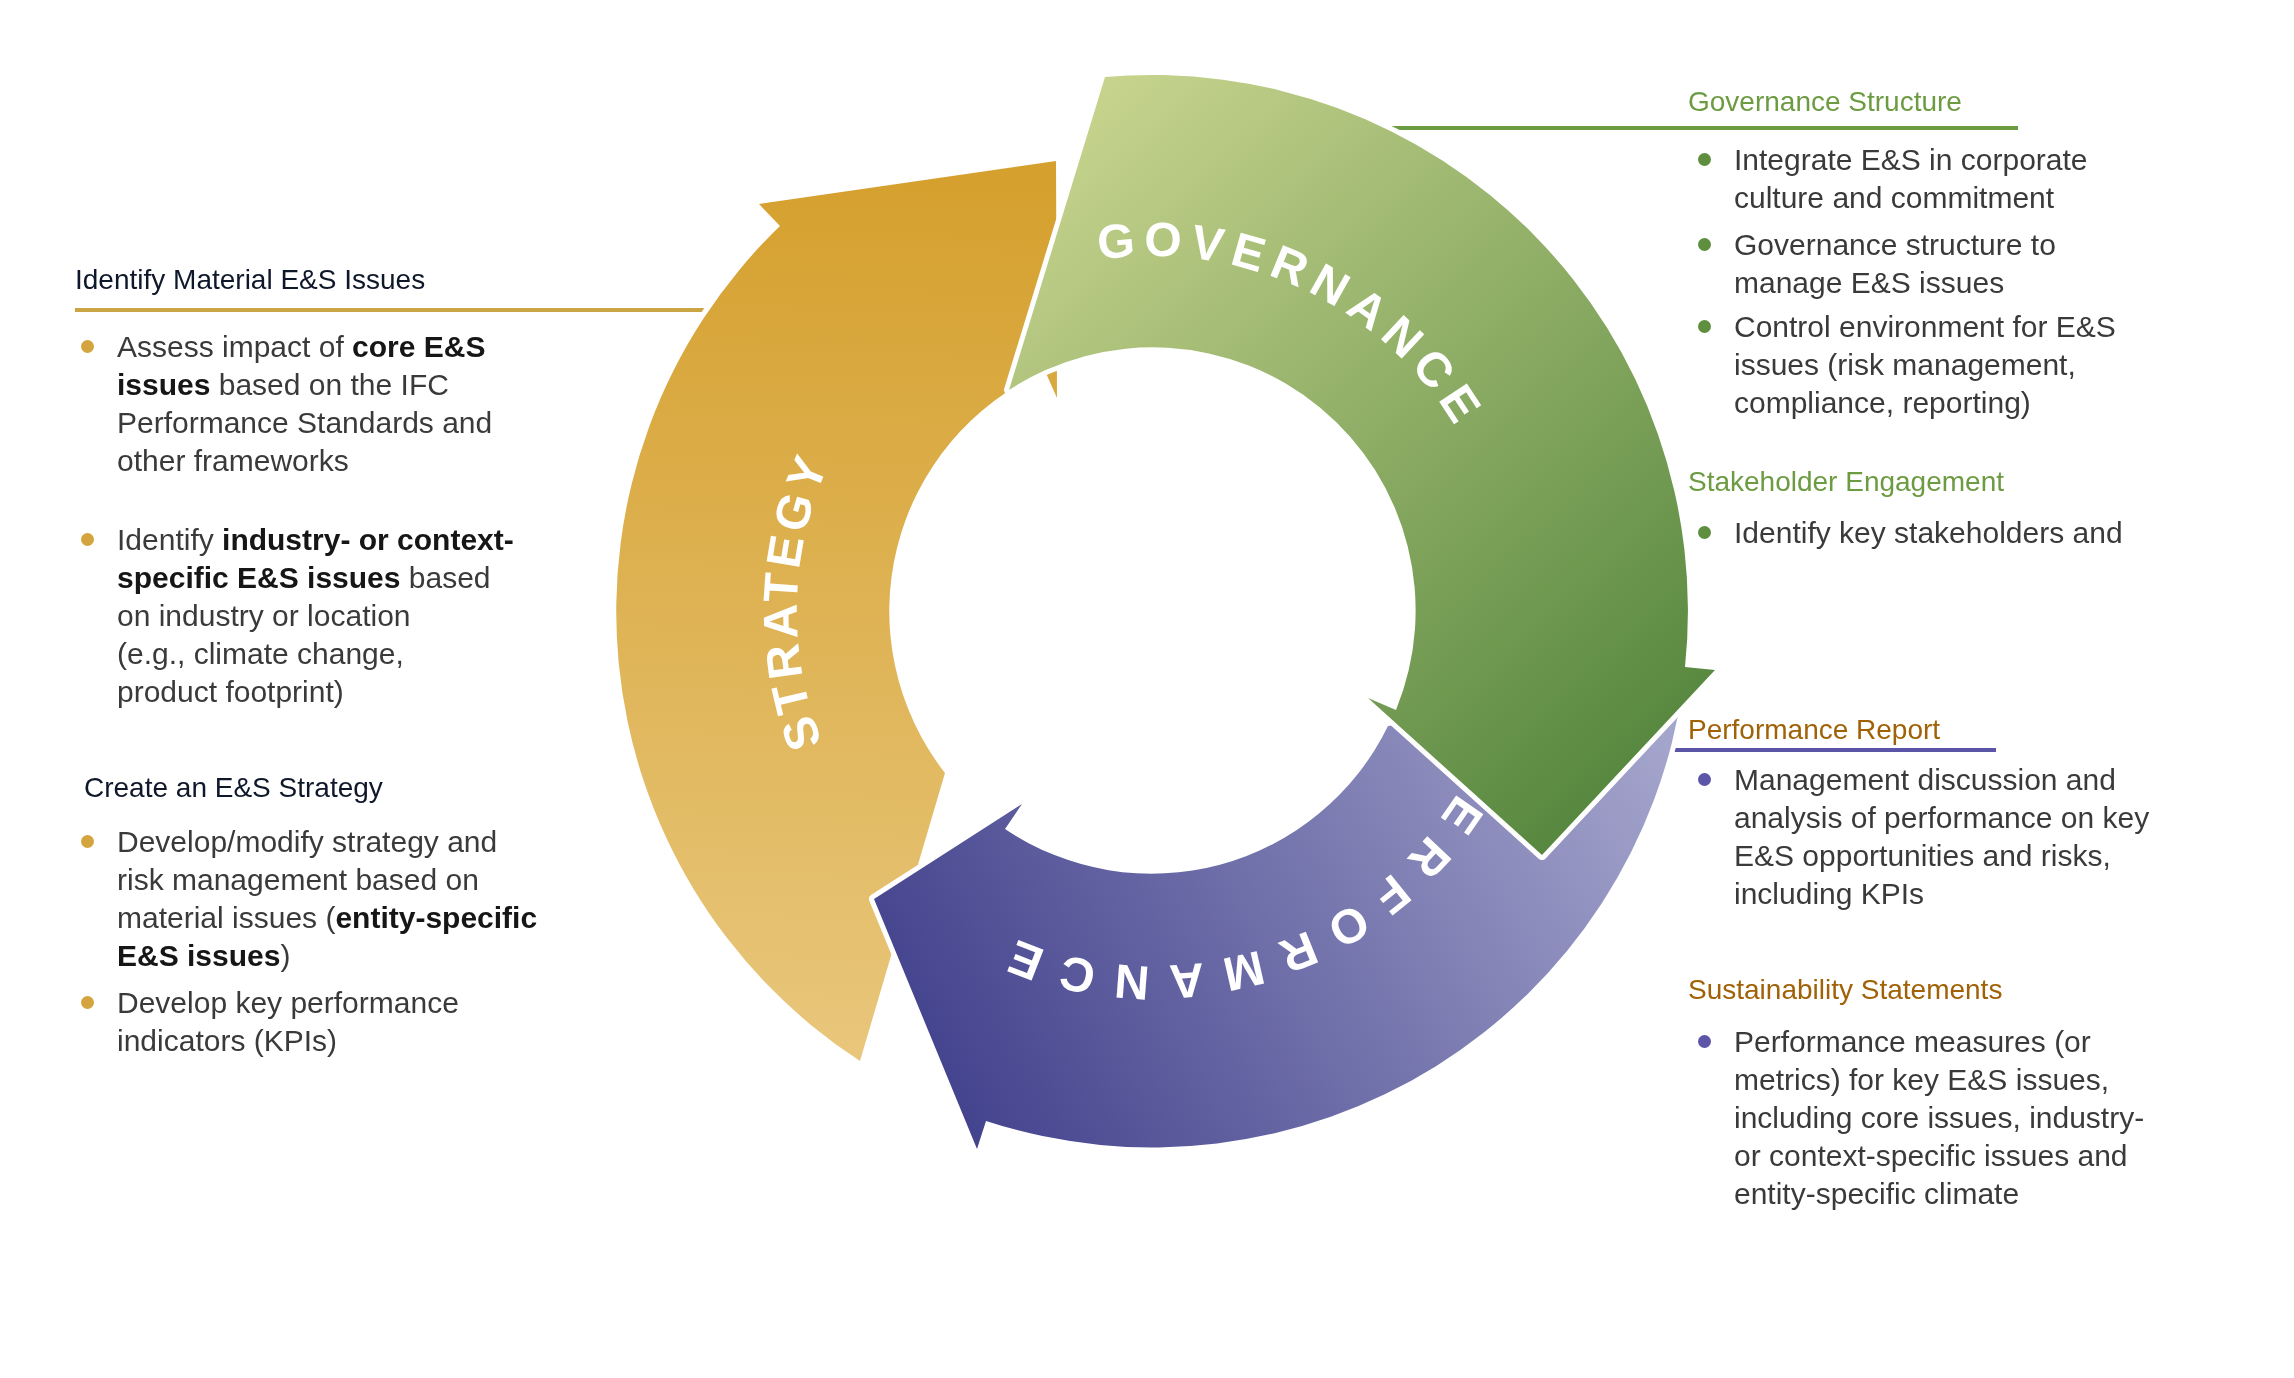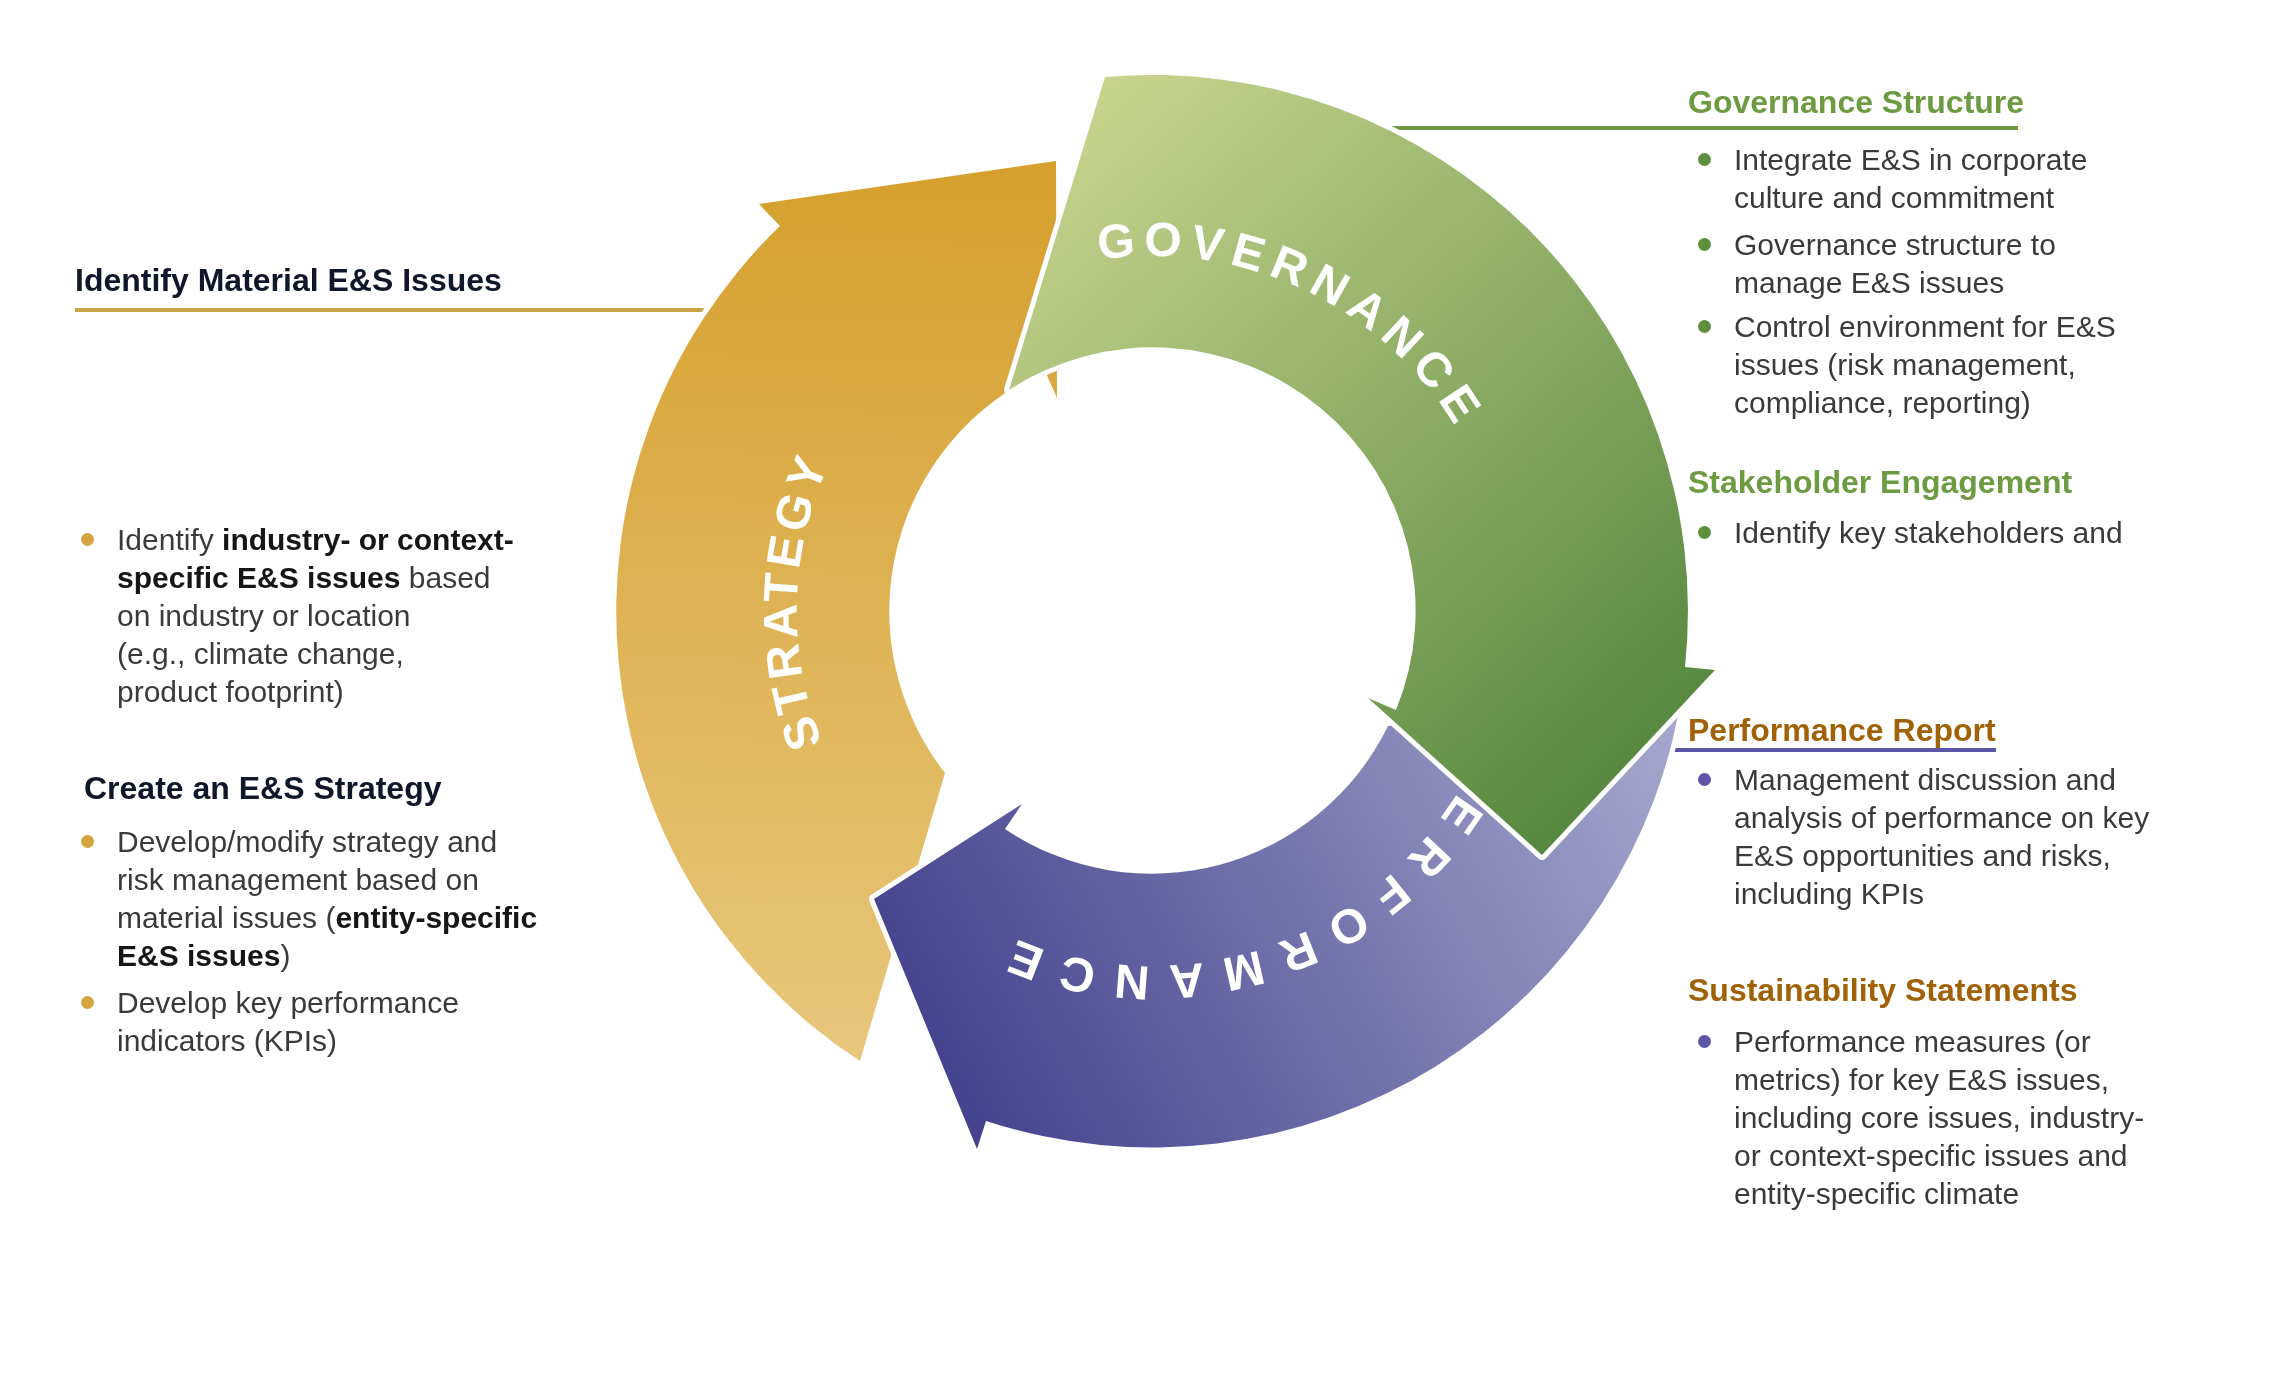--- a/index.html
+++ b/index.html
@@ -2,21 +2,21 @@
 <html><head>
 <meta charset="utf-8">
 <style>
   html,body{margin:0;padding:0;background:#ffffff;}
   .canvas{
     position:relative;width:2294px;height:1378px;background:#ffffff;
     font-family:"Liberation Sans", sans-serif;overflow:hidden;
   }
   
   .heading{
-    position:absolute;font-size:32px;font-weight:bold;line-height:44px;white-space:nowrap;
+    position:absolute;font-size:28px;font-weight:normal;line-height:44px;white-space:nowrap;
   }
   .h-gold{color:#0f172a;}
   .h-green{color:#6C9B42;}
   .h-purple{color:#a16207;}
   .rule{position:absolute;height:4px;}
   .rule-gold{background:#C9A544;}
   .rule-green{background:#6C9B42;}
   .rule-purple{background:#5B55A7;}
   .bullet{
     position:absolute;font-size:30px;line-height:38px;color:#3A3A3A;white-space:nowrap;
@@ -41,20 +41,27 @@
 <body>
 
 <div class="canvas">
 
   <div class="rule rule-gold" style="left:75px;  top:308px; width:645px;"></div>
   <div class="rule rule-green" style="left:1340px;top:126px; width:678px;"></div>
   <div class="rule rule-purple" style="left:1560px;top:748px; width:436px;"></div>
 
   <div class="heading h-gold" style="left:75px;top:258px;">Identify Material E&amp;S Issues</div>
 
+  <div class="bullet" style="left:117px;top:328px;">
+    <span class="dot dot-gold"></span>
+    <span>Assess impact of </span><b>core E&amp;S</b><br>
+    <b>issues</b><span> based on the IFC</span><br>
+    <span>Performance Standards and</span><br>
+    <span>other frameworks</span>
+  </div>
 
   <div class="bullet" style="left:117px;top:521px;">
     <span class="dot dot-gold"></span>
     <span>Identify </span><b>industry- or context-</b><br>
     <b>specific E&amp;S issues</b><span> based</span><br>
     <span>on industry or location</span><br>
     <span>(e.g., climate change,</span><br>
     <span>product footprint)</span>
   </div>
 

